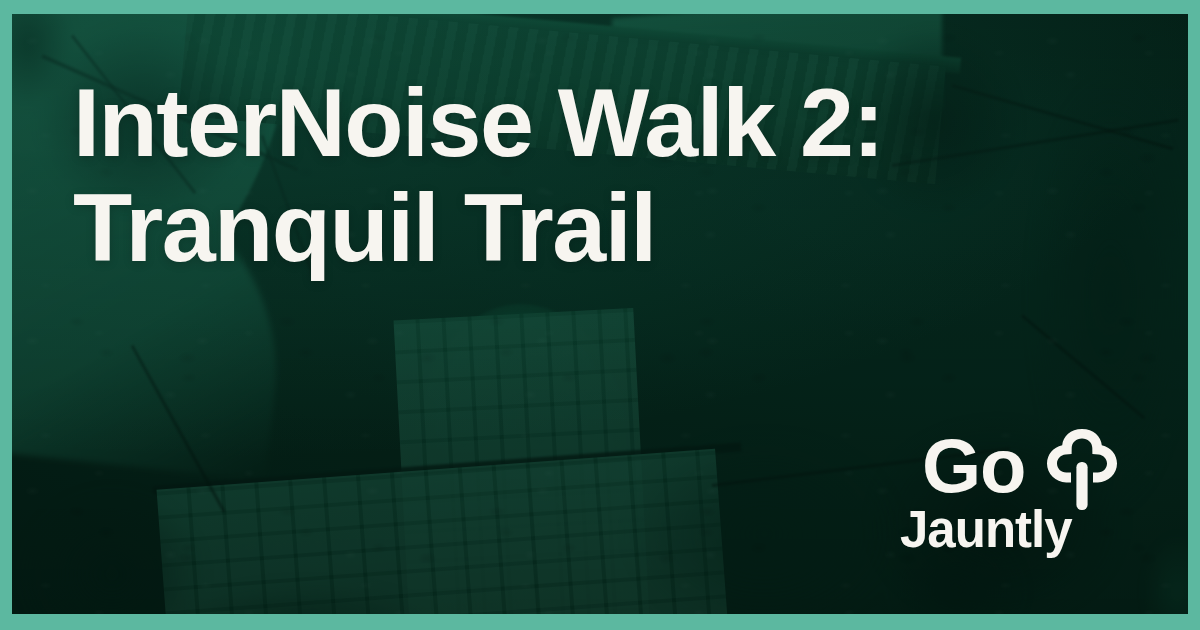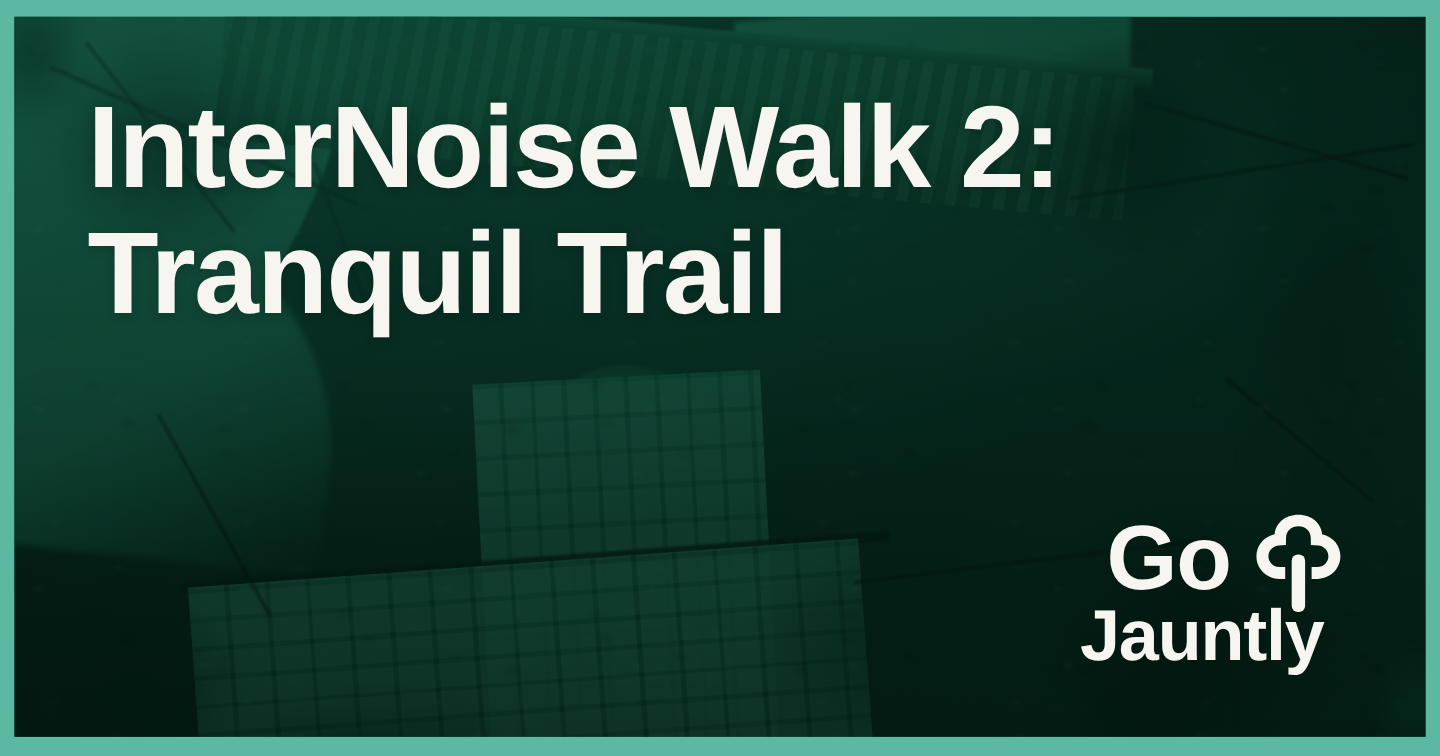--- a/index.html
+++ b/index.html
@@ -16,21 +16,21 @@
     width:1200px; height:630px;
     background:#5cb8a0;
     padding:14px 12px 16px 12px;
   }
 
   
   .stage{
     position:relative;
     width:100%; height:100%;
     overflow:hidden;
-    background:#0f766e;
+    background:#be185d;
   }
 
   
   .photo{ position:absolute; inset:0; }
 
   
   .photo .base{
     position:absolute; inset:0;
     background:
       radial-gradient(120% 90% at 78% 30%, #0a4133 0%, #083528 60%, #062d22 100%),
@@ -261,21 +261,21 @@
   }
   .logo .tree{
     position:absolute;
     left:140px; top:-4px;
     width:84px; height:86px;
   }
   .logo .jauntly{
     position:absolute;
     left:0; top:64px;
     color:#f7f5f0;
-    font-size:60px;
+    font-size:51px;
     line-height:76px;
     font-weight:700;
     letter-spacing:-1px;
   }
 </style>
 </head>
 <body>
 
 <div class="card">
   <div class="stage">

